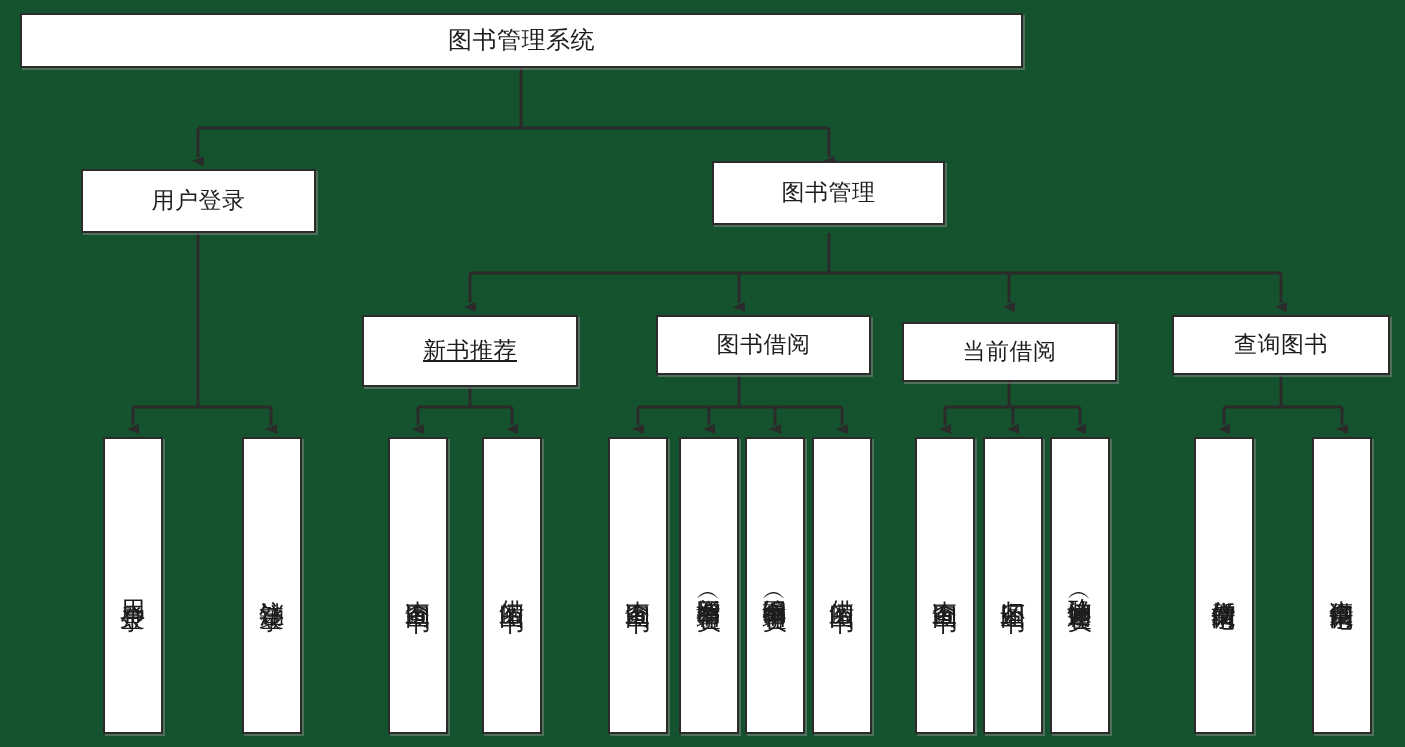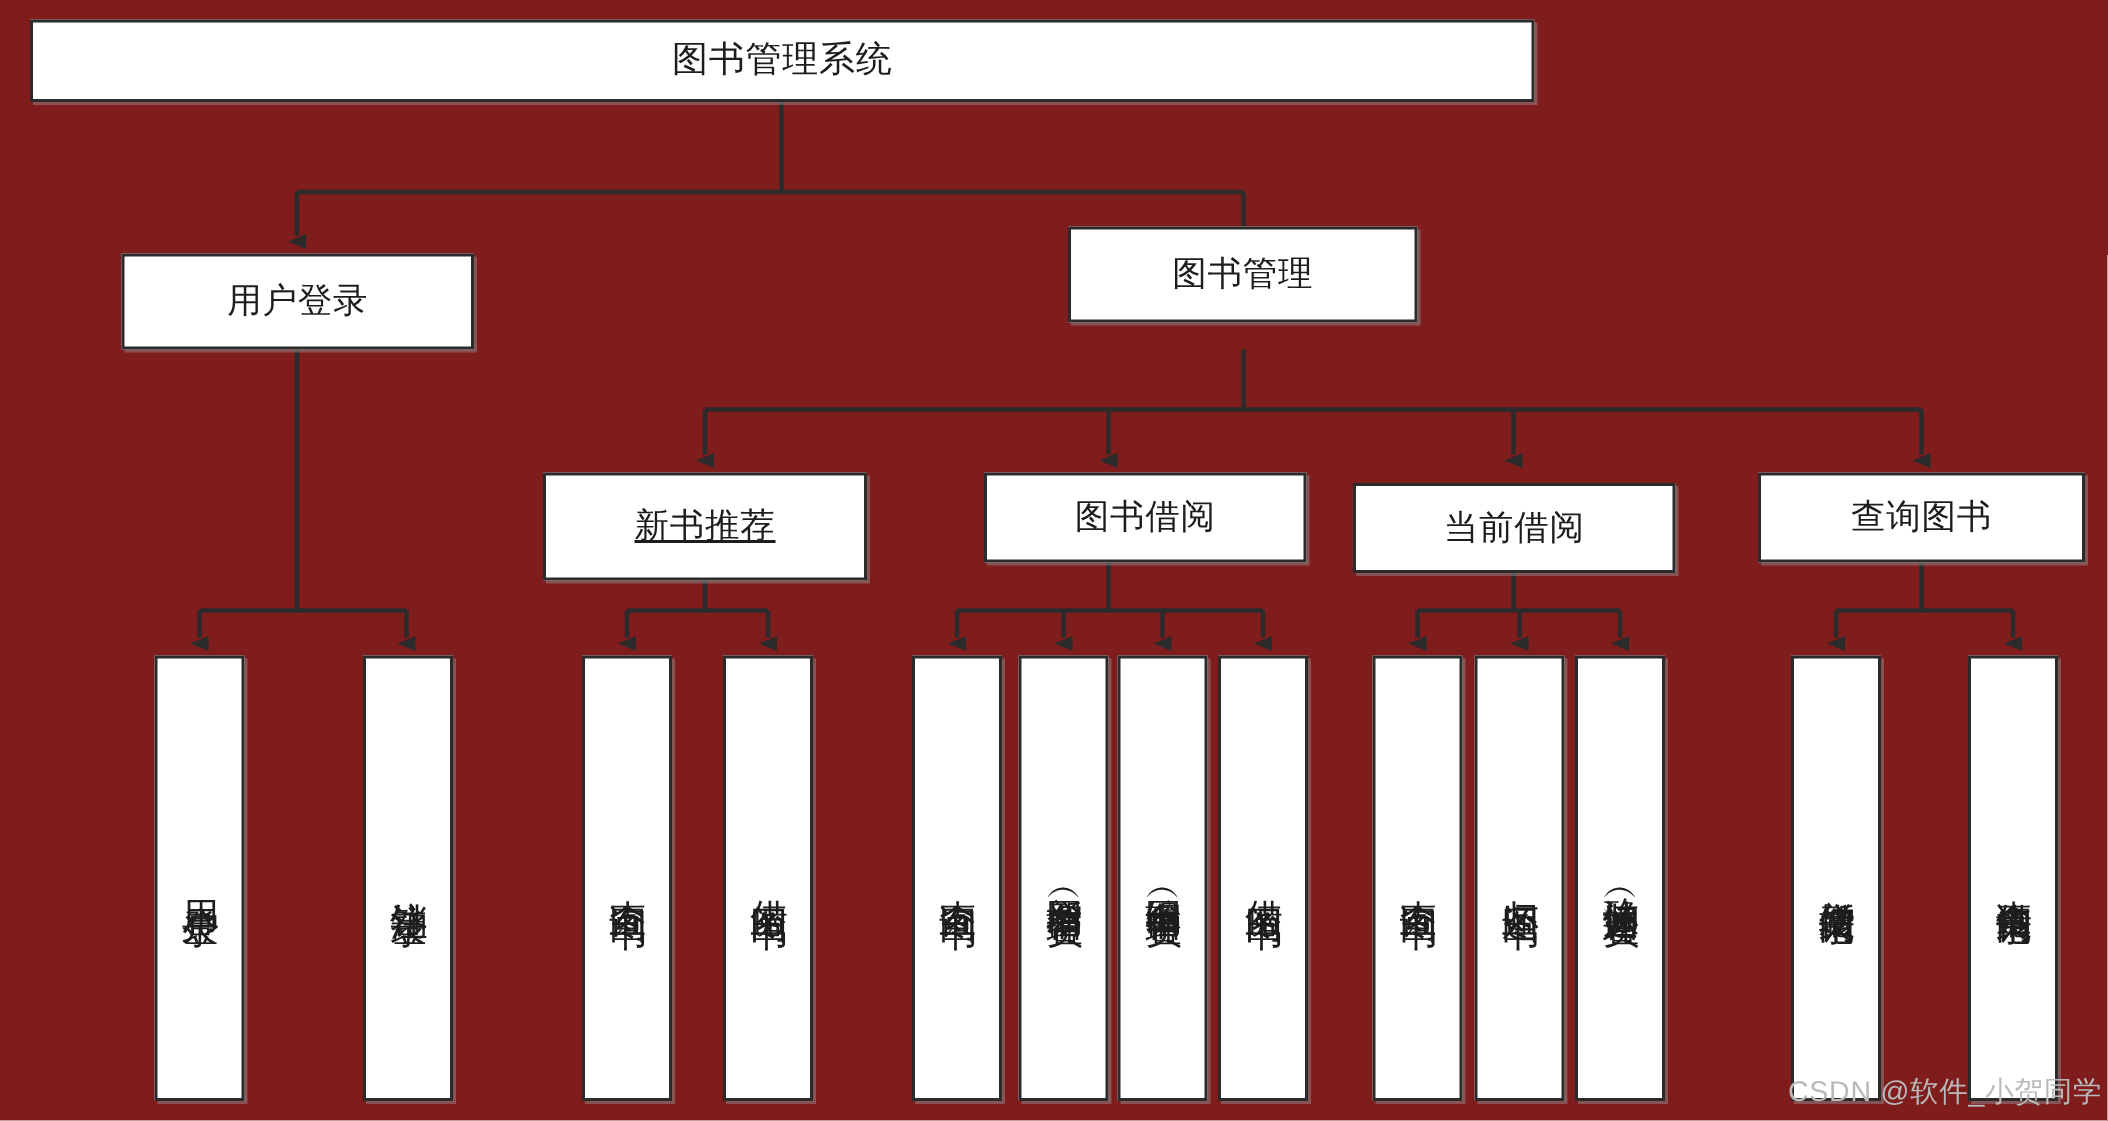--- a/index.html
+++ b/index.html
@@ -7,21 +7,21 @@
     padding: 0;
     background: #ffffff;
   }
   body {
     font-family: "Liberation Sans", "DejaVu Sans", sans-serif;
   }
   #canvas {
     position: relative;
     width: 1405px;
     height: 747px;
-    background: #7f1d1d;
+    background: #14532d;
     overflow: hidden;
   }
   #wires {
     position: absolute;
     left: 0;
     top: 0;
     width: 1405px;
     height: 747px;
     pointer-events: none;
   }
@@ -134,21 +134,21 @@
     </g>
   </svg>
 
   <div class="node h root" id="node-root" style="left: 20px; top: 13px; width: 1003px; height: 55px;">
     <span class="lbl">图书管理系统</span>
   </div>
 
   <div class="node h" id="node-l2-0" style="left: 81px; top: 169px; width: 235px; height: 64px;">
     <span class="lbl">用户登录</span>
   </div>
-  <div class="node h" id="node-l2-1" style="left: 712px; top: 151px; width: 233px; height: 64px; justify-content: center;">
+  <div class="node h" id="node-l2-1" style="left: 712px; top: 161px; width: 233px; height: 64px; justify-content: center;">
     <span class="lbl">图书管理</span>
   </div>
 
   <div class="node h" id="node-l3-0" style="left: 362px; top: 315px; width: 216px; height: 72px; text-decoration: underline;">
     <span class="lbl">新书推荐</span>
   </div>
   <div class="node h" id="node-l3-1" style="left: 632px; top: 315px; width: 215px; height: 60px; margin-left: 24px;">
     <span class="lbl">图书借阅</span>
   </div>
   <div class="node h" id="node-l3-2" style="left: 902px; top: 322px; width: 215px; height: 60px;">
@@ -191,15 +191,14 @@
   <div class="node v tall" id="node-leaf-10" style="left: 1050px; top: 437px; width: 60px; height: 297px;">
     <span class="lbl">确认归还（管理员）</span>
   </div>
   <div class="node v tall" id="node-leaf-11" style="left: 1194px; top: 437px; width: 60px; height: 297px;">
     <span class="lbl">新增借阅记录</span>
   </div>
   <div class="node v tall" id="node-leaf-12" style="left: 1312px; top: 437px; width: 60px; height: 297px;">
     <span class="lbl">查询借阅记录</span>
   </div>
 
-  <div class="watermark" id="wm" style="left: 1192px; top: 715px;">CSDN @软件_小贺同学</div>
 
 </div>
 
 </body></html>

